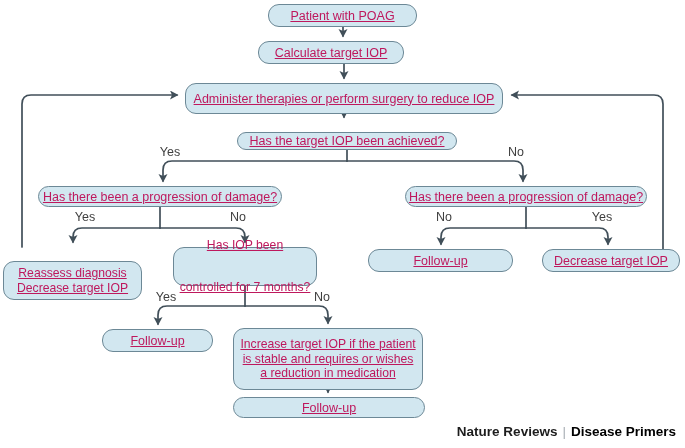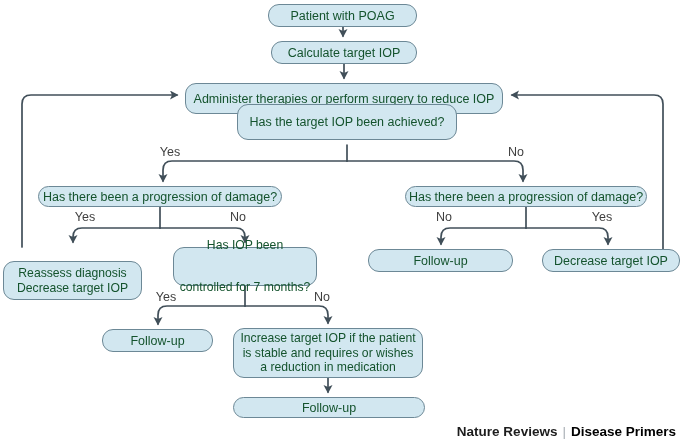--- a/index.html
+++ b/index.html
@@ -14,26 +14,27 @@
   .node{
     position:absolute;
     box-sizing:border-box;
     display:flex;
     flex-direction:column;
     align-items:center;
     justify-content:center;
     background:#d2e7f0;
     border:1.5px solid #6c8896;
     border-radius:11px;
-    color:#14532d;
+    color:#be185d;
     font-size:12.5px;
     line-height:14px;
     text-align:center;
     white-space:nowrap;
     padding:0 5px;
+    text-decoration:underline;
   }
   .node.multi{font-size:12.2px;line-height:14.6px;}
   .node.multi span{display:block;}
   .edge-label{
     position:absolute;
     transform:translate(-50%,-50%);
     font-size:12.5px;
     color:#3f3f3f;
     white-space:nowrap;
   }
@@ -76,25 +77,25 @@
       <path d="M245,306 L167,306 Q158,306 158,315 L158,324" marker-end="url(#arrow)"></path>
       <path d="M245,306 L319,306 Q328,306 328,315 L328,323" marker-end="url(#arrow)"></path>
       <path d="M328,378 L328,392" marker-end="url(#arrow)"></path>
       <path d="M22,247 L22,104 Q22,95 31,95 L177,95" marker-end="url(#arrow)"></path>
       <path d="M663,249 L663,104 Q663,95 654,95 L512,95" marker-end="url(#arrow)"></path>
     </g>
   </svg>
 
   <div class="node" style="left:268px;top:4px;width:149px;height:23px;">Patient with POAG</div>
 
-  <div class="node" style="left:271px;top:41px;width:146px;height:23px;">Calculate target IOP</div>
+  <div class="node" style="left:258px;top:41px;width:146px;height:23px;">Calculate target IOP</div>
 
   <div class="node" style="left:185px;top:83px;width:318px;height:31px;">Administer therapies or perform surgery to reduce IOP</div>
 
-  <div class="node" style="left:237px;top:104px;width:220px;height:36px;">Has the target IOP been achieved?</div>
+  <div class="node" style="left:237px;top:132px;width:220px;height:18px;">Has the target IOP been achieved?</div>
 
   <div class="node" style="left:38px;top:186px;width:244px;height:21px;">Has there been a progression of damage?</div>
 
   <div class="node" style="left:405px;top:186px;width:242px;height:21px;">Has there been a progression of damage?</div>
 
   <div class="node multi" style="left:3px;top:261px;width:139px;height:39px;">
     <span>Reassess diagnosis</span>
     <span>Decrease target IOP</span>
   </div>
 
@@ -102,21 +103,21 @@
     <span>Has IOP been</span>
     <span>controlled for 7 months?</span>
   </div>
 
   <div class="node" style="left:368px;top:249px;width:145px;height:23px;">Follow-up</div>
 
   <div class="node" style="left:542px;top:249px;width:138px;height:23px;">Decrease target IOP</div>
 
   <div class="node" style="left:102px;top:329px;width:111px;height:23px;">Follow-up</div>
 
-  <div class="node multi" style="left:233px;top:328px;width:190px;height:50px;">
+  <div class="node multi" style="left:233px;top:328px;width:190px;height:62px;">
     <span>Increase target IOP if the patient</span>
     <span>is stable and requires or wishes</span>
     <span>a reduction in medication</span>
   </div>
 
   <div class="node" style="left:233px;top:397px;width:192px;height:21px;">Follow-up</div>
 
   <div class="edge-label" style="left:170px;top:152px;">Yes</div>
   <div class="edge-label" style="left:516px;top:152px;">No</div>
   <div class="edge-label" style="left:85px;top:217px;">Yes</div>

